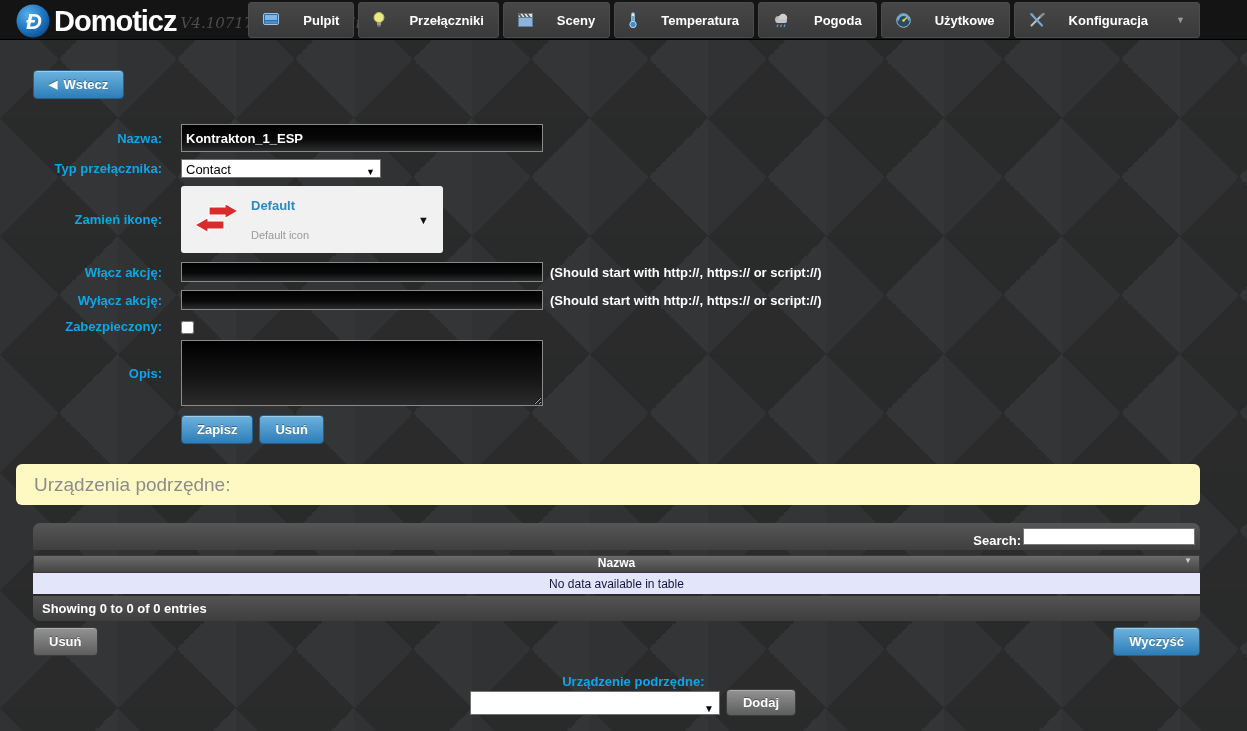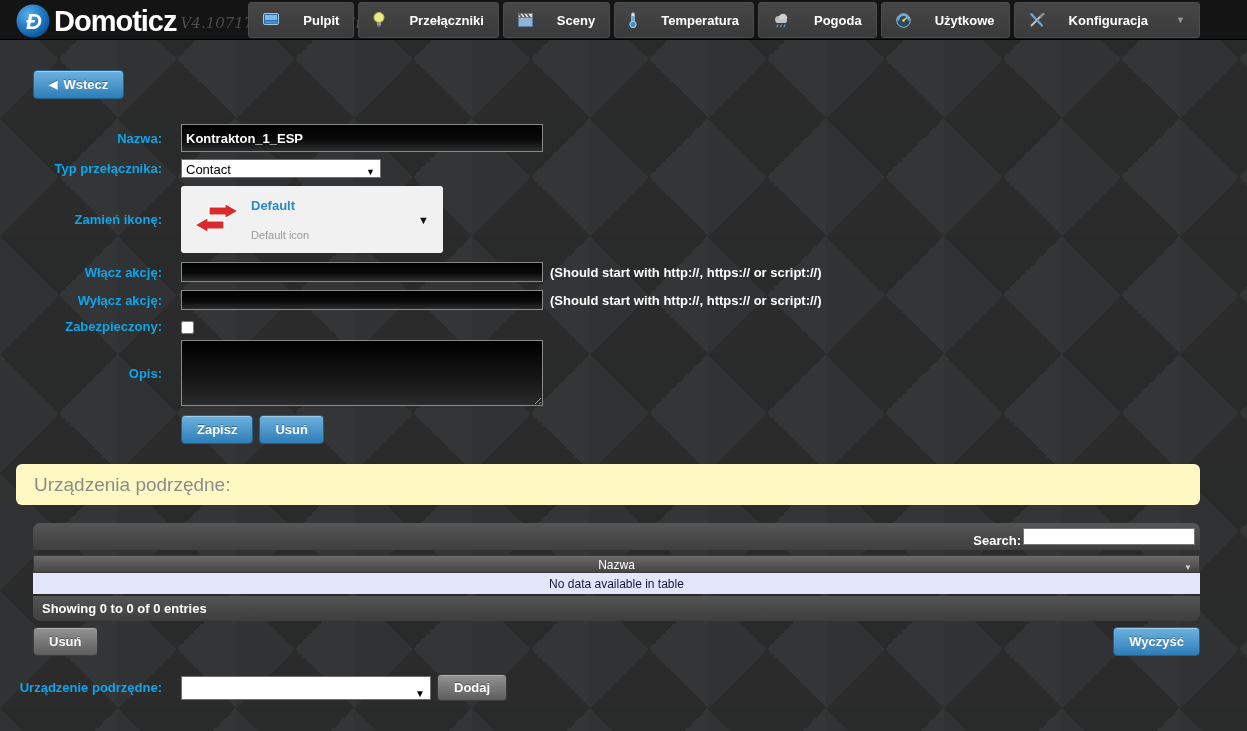--- a/index.html
+++ b/index.html
@@ -84,38 +84,38 @@
     height:27px; border-radius:7px 7px 0 0; position:relative;
     background:linear-gradient(#565656,#3f3f3f);
     display:flex; align-items:center; justify-content:flex-end; padding:0 5px;
   }
   .dt-toolbar label { font-size:13px; font-weight:bold;margin-top:8px; }
   .search-input { width:172px; height:17px; border:1px solid #777; background:#fff; margin-left:2px;
     font-family:"Liberation Sans", sans-serif; font-size:12px; padding:0 3px; }
   .dt-table { margin-top:5px; }
   .dt-th {
     height:18px; background:linear-gradient(#6b6b6b,#454545); position:relative;
-    display:flex; align-items:flex-end; justify-content:center;
-    font-size:12px; font-weight:normal; color:#fff; cursor:pointer;
+    display:flex; align-items:flex-start; justify-content:center;
+    font-size:12px; font-weight:bold; color:#fff; cursor:pointer;
     border:1px solid #3a3a3a;
   }
   .dt-th .sort { position:absolute; right:7px; font-size:8px; color:#cfcfcf; }
   .dt-empty-row {
     height:21px; background:#e3e5fb; color:#15153d; font-size:12px;
     display:flex; align-items:center; justify-content:center;
   }
   .dt-footer {
     margin-top:2px; height:25px; border-radius:0 0 7px 7px;
     background:linear-gradient(#535353,#3e3e3e);
     display:flex; align-items:center; padding:0 9px;
     font-size:13px; font-weight:bold; color:#fff;
   }
   .dt-actions { margin:6px 47px 0 33px; display:flex; justify-content:space-between; }
   
-  .bottom-row { margin-top:18px; display:flex; align-items:center; }
+  .bottom-row { margin-top:18px; display:flex; align-items:center;flex-direction:column; }
   .sel-device { width:250px; height:24px; }
   .sel-device .sel-caret { font-size:10px; }
   .bottom-row .btn-gray { margin-left:6px; padding:5px 16px; }
 </style>
 </head>
 <body>
 
 <div class="topbar">
   <div class="logo-wrap">
     <svg class="logo-circle" viewBox="0 0 34 34">

